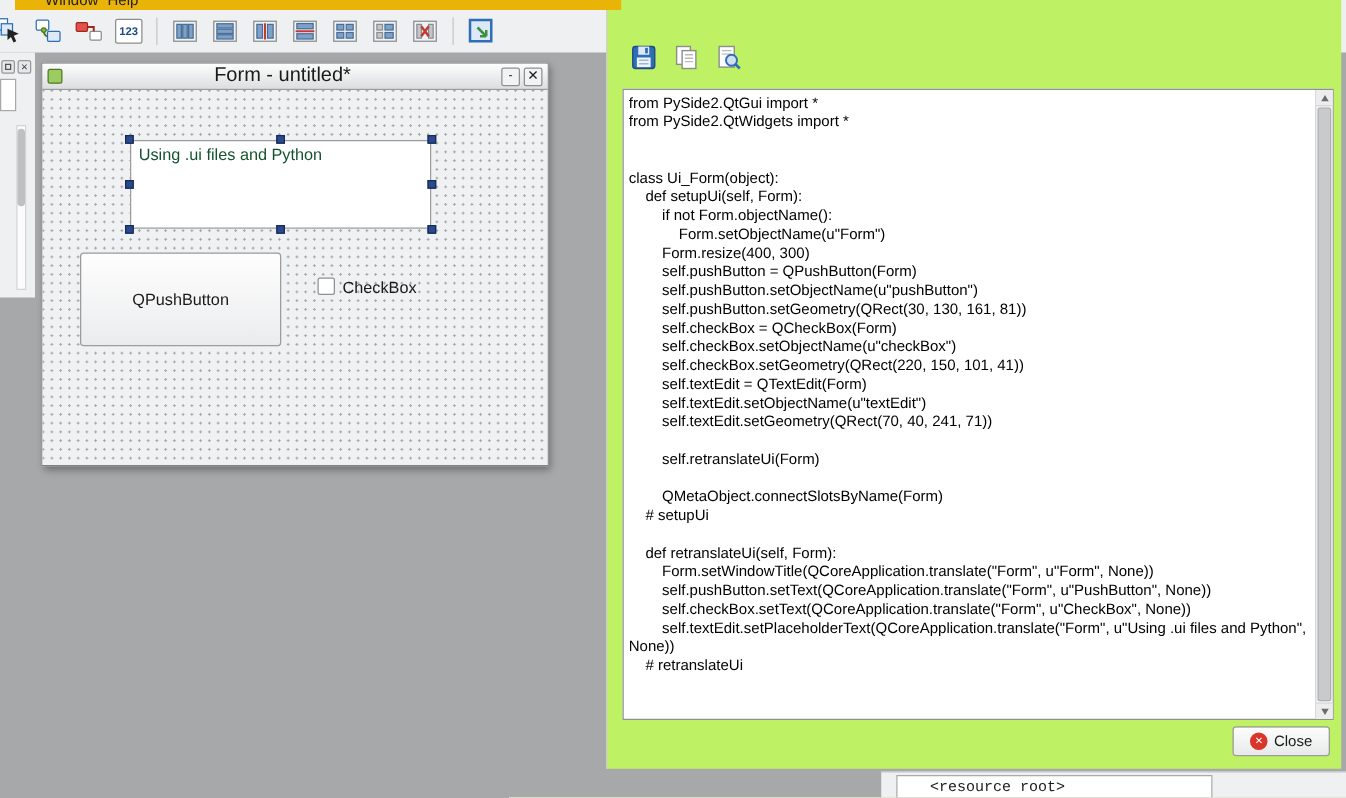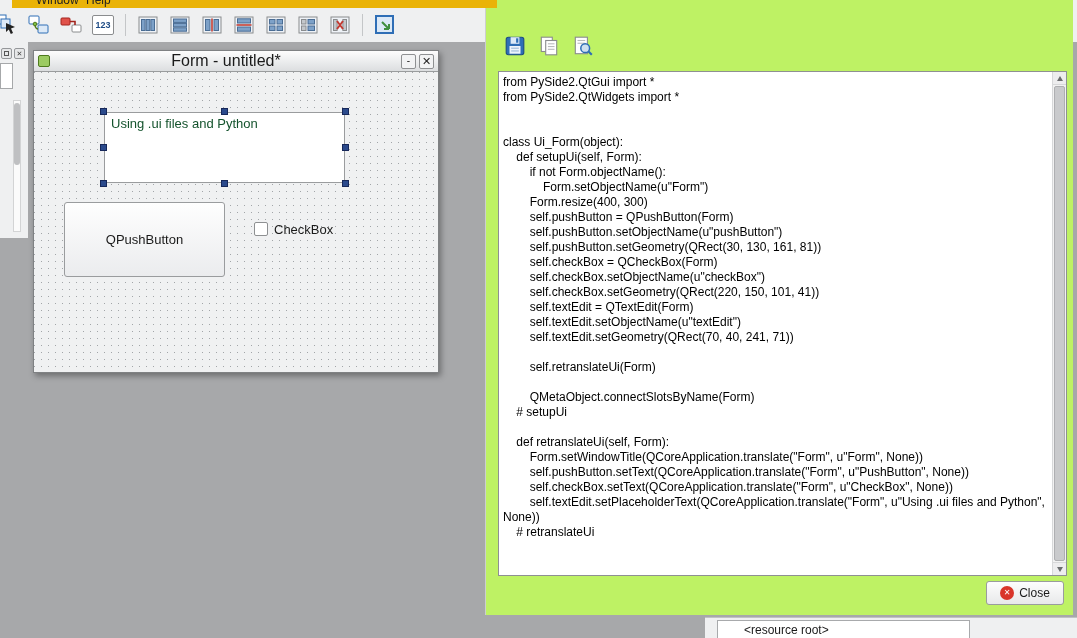--- a/index.html
+++ b/index.html
@@ -73,21 +73,21 @@
   .tri-up{ width:0;height:0;border-left:3.5px solid transparent;border-right:3.5px solid transparent;border-bottom:5px solid #6a6c6e;}
   .tri-down{ width:0;height:0;border-left:3.5px solid transparent;border-right:3.5px solid transparent;border-top:5px solid #6a6c6e;}
   .scroll-thumb{ position:absolute; left:1px; right:1px; top:14px; bottom:14px; background:#c9cacc; border:1px solid #aeafb1; border-radius:2px;}
   .close-btn{ position:absolute; left:500px; top:581px; width:78px; height:24px;
     background:linear-gradient(#fdfdfd,#e8e9ea); border:1px solid #9a9c9e; border-radius:3px;
     display:flex; align-items:center; justify-content:center; gap:5px; font-size:12px; color:#1a1a1a; cursor:default;}
   .close-circle{ width:14px; height:14px; border-radius:50%; background:#d9352a; color:#fff;
     font-size:8px; font-weight:bold; display:flex; align-items:center; justify-content:center; line-height:1;}
   
   .resource-strip{ position:absolute; left:705px; top:617px; width:372px; height:21px; background:#eff0f1;
-    border-top:1px solid #c0c2c4; z-index:7;}
+    border-top:1px solid #c0c2c4; z-index:7;font-family:Liberation Mono, monospace;}
   .resource-root{ position:absolute; left:12px; top:2px; width:253px; height:19px; background:#fff;
     border:1px solid #a8aaac; font-size:12px; color:#1a1a1a; display:flex; align-items:center; padding-left:26px;}
 </style>
 </head>
 <body>
 
 <div class="screen">
 
   <div class="menubar">
     <span class="menu-item menu-window">Window</span>

